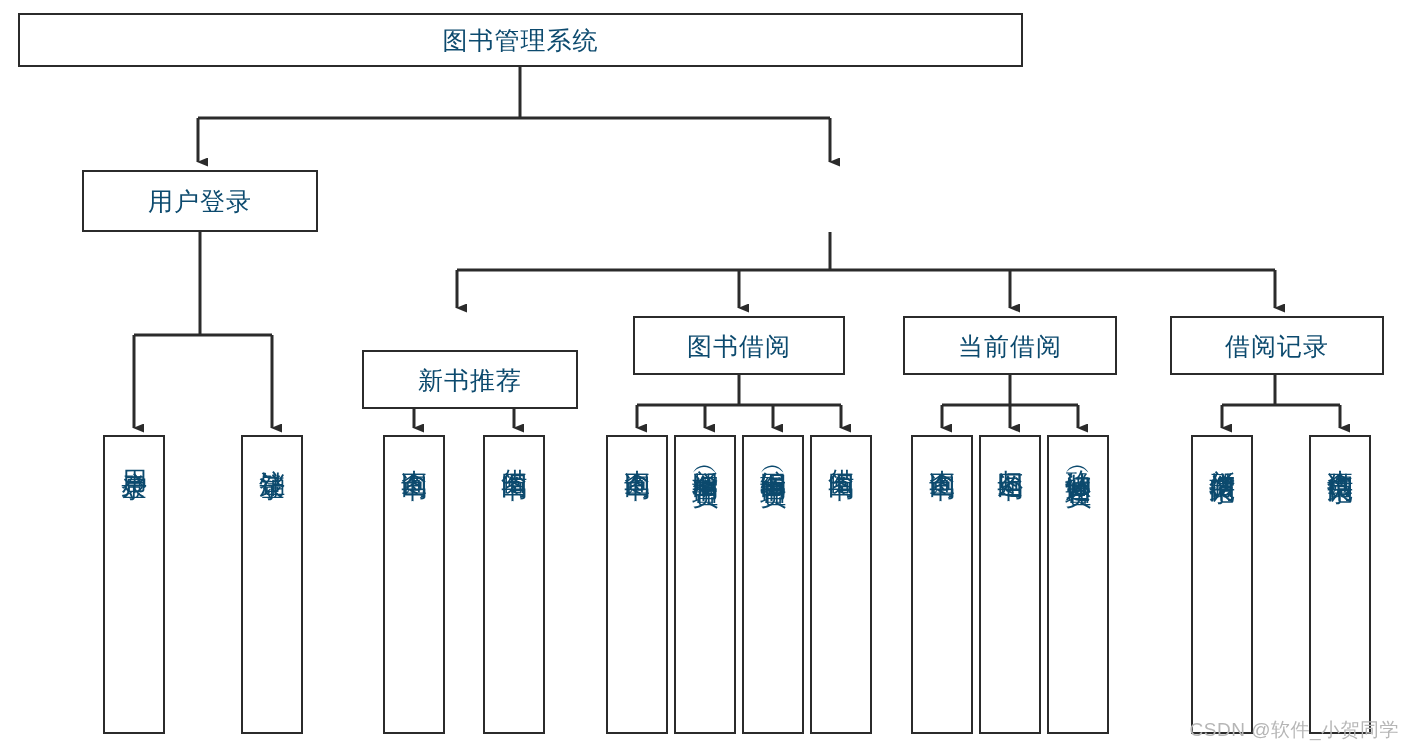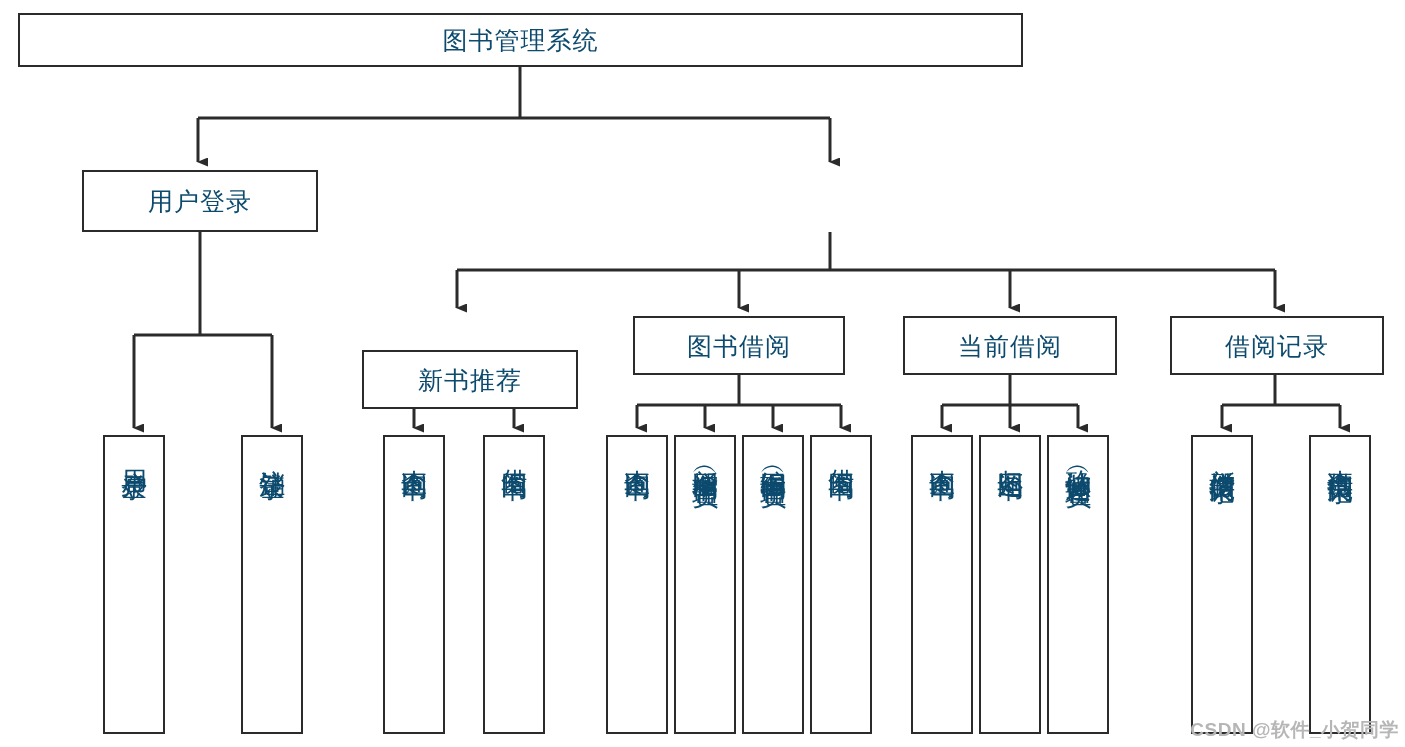--- a/index.html
+++ b/index.html
@@ -57,21 +57,20 @@
   }
   .watermark {
     position: absolute;
     right: 6px;
     bottom: 4px;
     font-size: 19px;
     color: #b6b6b6;
     letter-spacing: 0.5px;
     white-space: nowrap;
     user-select: none;
-    font-weight: bold;
   }
 </style>
 </head>
 <body>
 
 <div id="diagram-root">
 
   <svg id="edge-layer" viewBox="0 0 1405 747" width="1405" height="747" xmlns="http://www.w3.org/2000/svg">
     <defs>
       <marker id="arrowhead" markerWidth="9" markerHeight="11" refX="4.5" refY="10" orient="auto" markerUnits="userSpaceOnUse">

